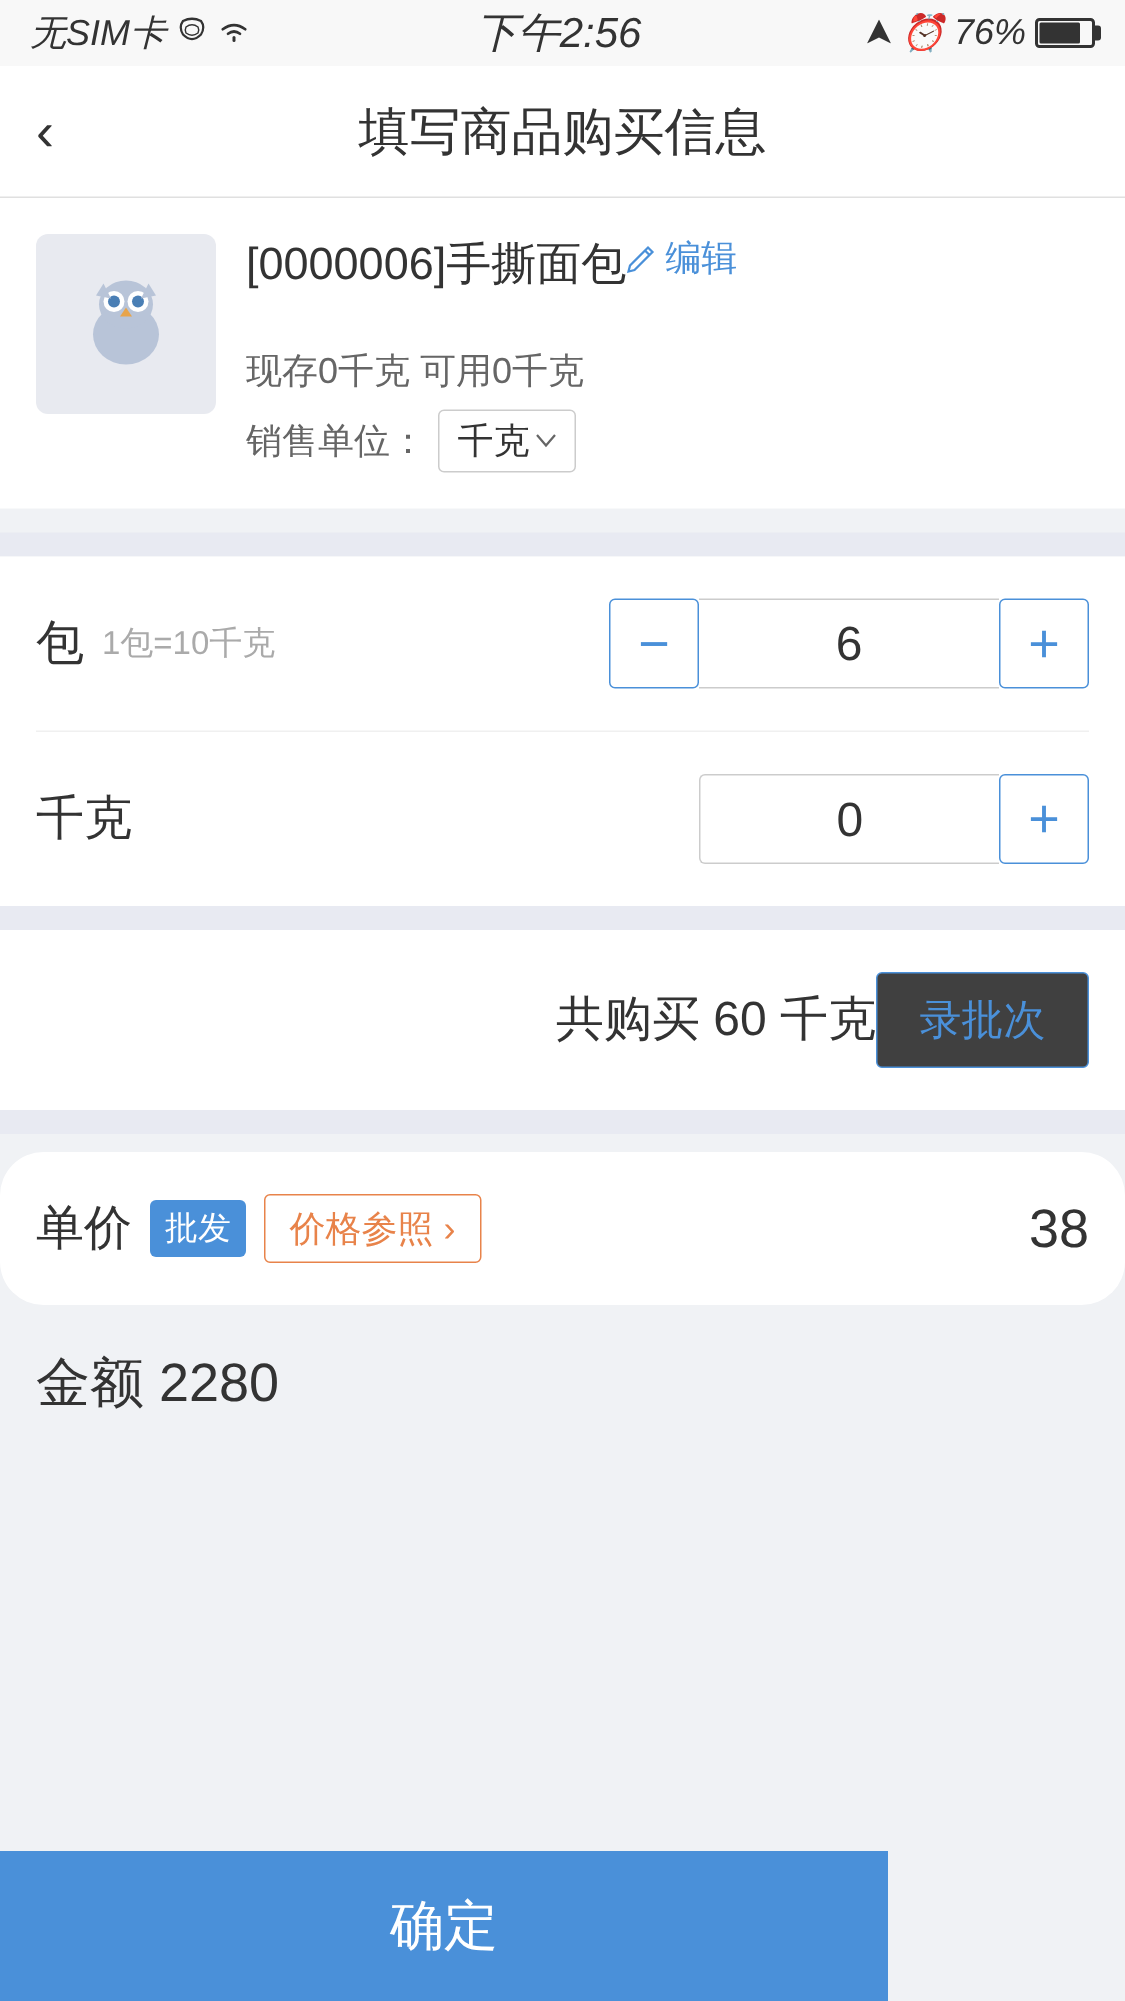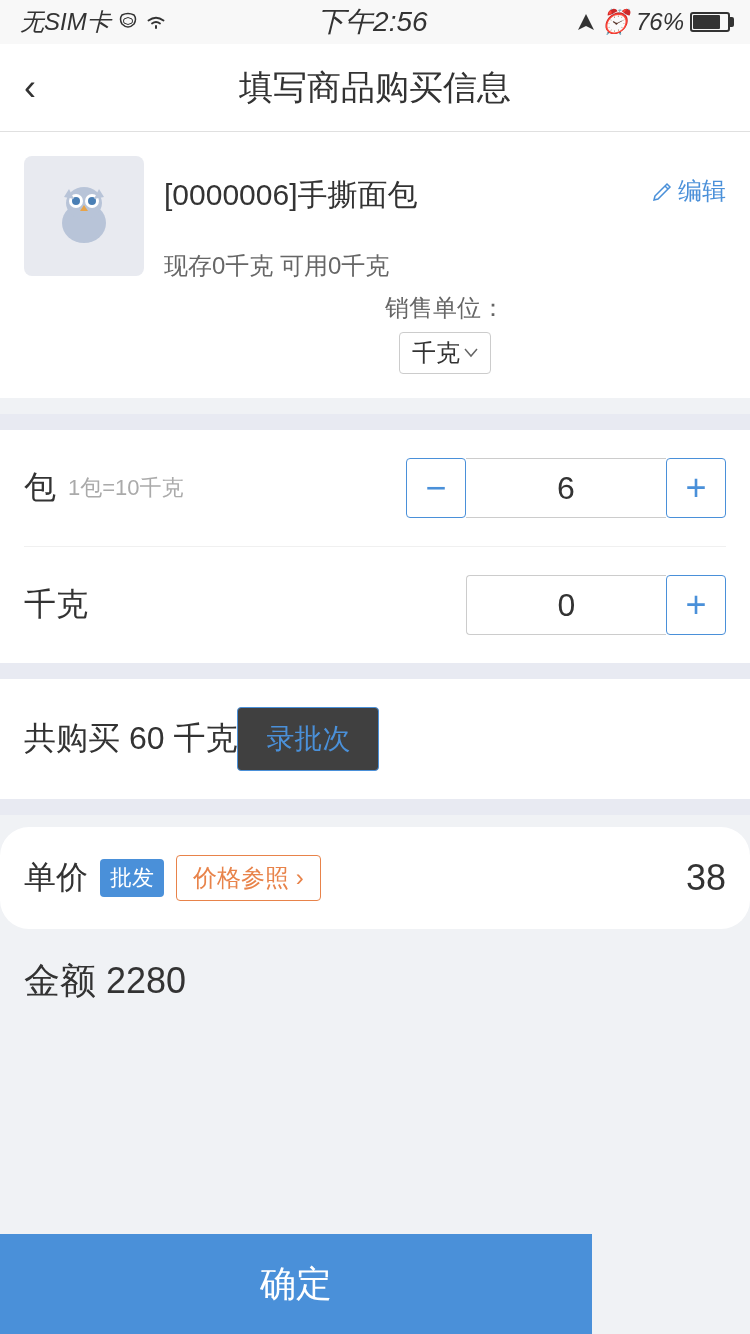--- a/index.html
+++ b/index.html
@@ -76,21 +76,21 @@
       width: 120px; height: 120px;
       background: #e8eaf0;
       border-radius: 8px;
       flex-shrink: 0;
       display: flex; align-items: center; justify-content: center;
       overflow: hidden;
     }
     .product-info { flex: 1; }
     .product-name { font-size: 30px; font-weight: 500; color: #333; margin-bottom: 10px; }
     .product-stock { font-size: 24px; color: #666; margin-bottom: 10px; margin-top: 24px; }
-    .product-unit { font-size: 24px; color: #666; display: flex; align-items: center; gap: 8px; flex-direction: column; }
+    .product-unit { font-size: 24px; color: #666; display: flex; align-items: center; gap: 8px; }
     .unit-dropdown {
       display: inline-flex; align-items: center;
       border: 1px solid #ccc;
       border-radius: 4px;
       padding: 4px 12px;
       font-size: 24px;
       color: #333;
       background: #fff;
       gap: 4px;
     }
@@ -136,21 +136,21 @@
       font-size: 32px;
       color: #333;
       background: #fff;
     }
 
     
     .total-row {
       background: #fff;
       display: flex;
       align-items: center;
-      justify-content: flex-start;
+      justify-content: flex-end;
       padding: 28px 24px;
     }
     .total-text { font-size: 32px; color: #333; }
     .record-btn {
       border: 1px solid #4a90d9;
       color: #4a90d9;
       background: #404040;
       padding: 12px 28px;
       font-size: 28px;
       border-radius: 4px;
@@ -273,21 +273,21 @@
       <circle cx="32" cy="20" r="4" fill="#4a7fb5"></circle>
       <circle cx="48" cy="20" r="4" fill="#4a7fb5"></circle>
 
       <polygon points="40,24 36,30 44,30" fill="#e8a44a"></polygon>
 
       <polygon points="25,8 30,18 20,16" fill="#b8c4d8"></polygon>
       <polygon points="55,8 60,16 50,18" fill="#b8c4d8"></polygon>
     </svg>
   </div>
   <div class="product-info">
-    <div style="display:flex; justify-content:space-between; align-items:flex-start;margin-top:19px;">
+    <div style="display:flex; align-items:flex-start;">
       <div class="product-name">[0000006]手撕面包</div>
       <div class="edit-btn">
         <svg width="22" height="22" viewBox="0 0 22 22">
           <path d="M3 16 L15 4 L18 7 L6 19 L2 20 Z" fill="none" stroke="#4a90d9" stroke-width="1.5"></path>
           <path d="M13 6 L16 9" stroke="#4a90d9" stroke-width="1.5"></path>
         </svg>
         <span>编辑</span>
       </div>
     </div>
     <div class="product-stock">现存0千克  可用0千克</div>

